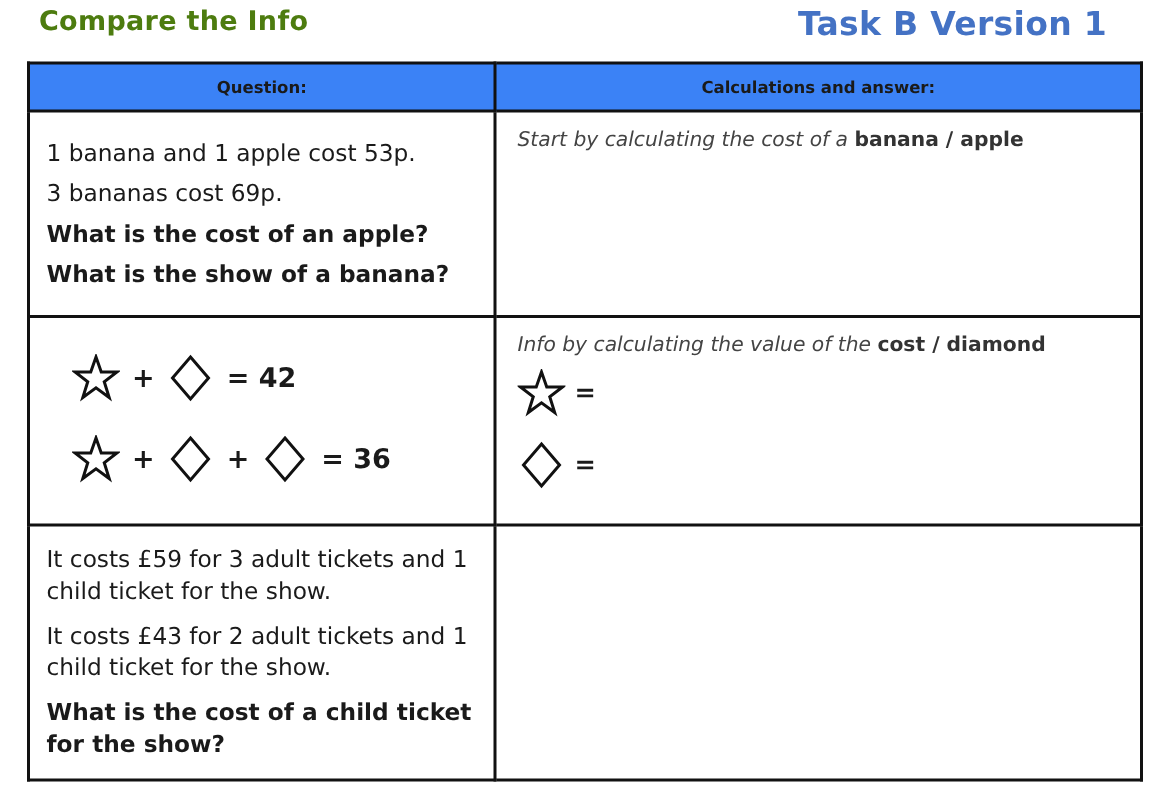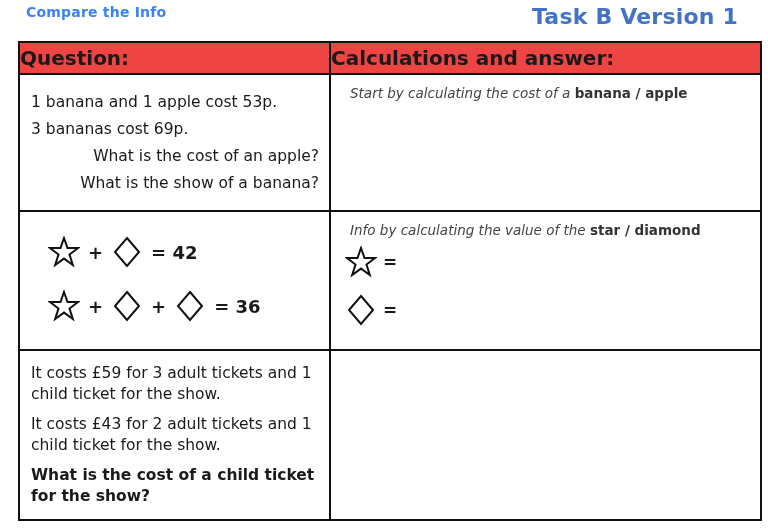--- a/index.html
+++ b/index.html
@@ -1,27 +1,27 @@
 <!DOCTYPE html>
 <html><head>
 <meta charset="utf-8">
 <style>
   html, body { margin:0; padding:0; background:#ffffff; }
   body { width:768px; height:531px; position:relative; overflow:hidden; font-family:"DejaVu Sans", sans-serif; color:#1a1a1a; }
-  .title-left { position:absolute; left:26px; top:4px; font-size:14px; font-weight:bold; color:#3b82f6; letter-spacing:0.2px;text-align:right; }
+  .title-left { position:absolute; left:26px; top:4px; font-size:18px; font-weight:bold; color:#4d7c0f; letter-spacing:0.2px;text-align:right; }
   .title-right { position:absolute; right:30px; top:4px; font-size:22px; font-weight:bold; color:#4472c4; letter-spacing:0.2px; }
   table.ws { position:absolute; left:18px; top:41px; width:742px; border-collapse:collapse; table-layout:fixed; }
   table.ws td, table.ws th { border:2px solid #111; vertical-align:top; padding:0; }
-  table.ws th { background:#ef4444; height:30px; font-size:20px; font-weight:bold; text-align:left; vertical-align:middle; }
+  table.ws th { background:#3b82f6; height:30px; font-size:11px; font-weight:bold; text-align:center; vertical-align:middle; }
   col.c1 { width:311px; } col.c2 { width:431px; }
-  .q { padding:14px 10px 0 11px; font-size:15.5px; line-height:27px; }
-  .q .b { font-weight:normal;text-align:right; }
+  .q { padding:14px 5px 0 11px; font-size:15.5px; line-height:27px; }
+  .q .b { font-weight:bold; }
   .q3 { padding:12px 10px 0 11px; font-size:15.5px; line-height:21px; }
   .q3 p { margin:0 0 9px 0; }
-  .hint { padding:10px 0 0 19px; font-size:13.5px; font-style:italic; color:#444; }
+  .hint { padding:10px 0 0 14px; font-size:13.5px; font-style:italic; color:#444; }
   .hint b { font-style:normal; font-weight:bold; color:#333; }
   .eq { display:flex; align-items:center; font-weight:bold; font-size:18px; height:40px; padding-left:28px; }
   .eq .op { margin:0 8px; }
   .shape { display:inline-block; width:32px; height:32px; }
   .ans { display:flex; align-items:center; height:48px; padding-left:14px; font-weight:bold; font-size:17px; }
   .ans .op { margin-left:6px; }
 </style>
 </head>
 <body>
 
@@ -79,21 +79,21 @@
           <span class="op">+</span>
           <svg class="shape" viewBox="0 0 32 32">
                 <polygon points="16,2 28,16 16,30 4,16" fill="none" stroke="#111" stroke-width="2"></polygon>
               </svg>
           <span class="op">= 36</span>
         </div>
       </div>
     </td>
     <td>
       <div class="hint">
-        <span>Info by calculating the value of the </span><b>star / diamond</b>
+        <span>Info by calculating the value of the </span><b>cost / diamond</b>
       </div>
       <div class="ans">
         <svg class="shape" viewBox="0 0 32 32">
               <polygon points="16,2 19.5,12 30,12 21.5,18.5 24.8,29 16,22.6 7.2,29 10.5,18.5 2,12 12.5,12" fill="none" stroke="#111" stroke-width="2"></polygon>
             </svg>
         <span class="op">=</span>
       </div>
       <div class="ans">
         <svg class="shape" viewBox="0 0 32 32">
               <polygon points="16,2 28,16 16,30 4,16" fill="none" stroke="#111" stroke-width="2"></polygon>

